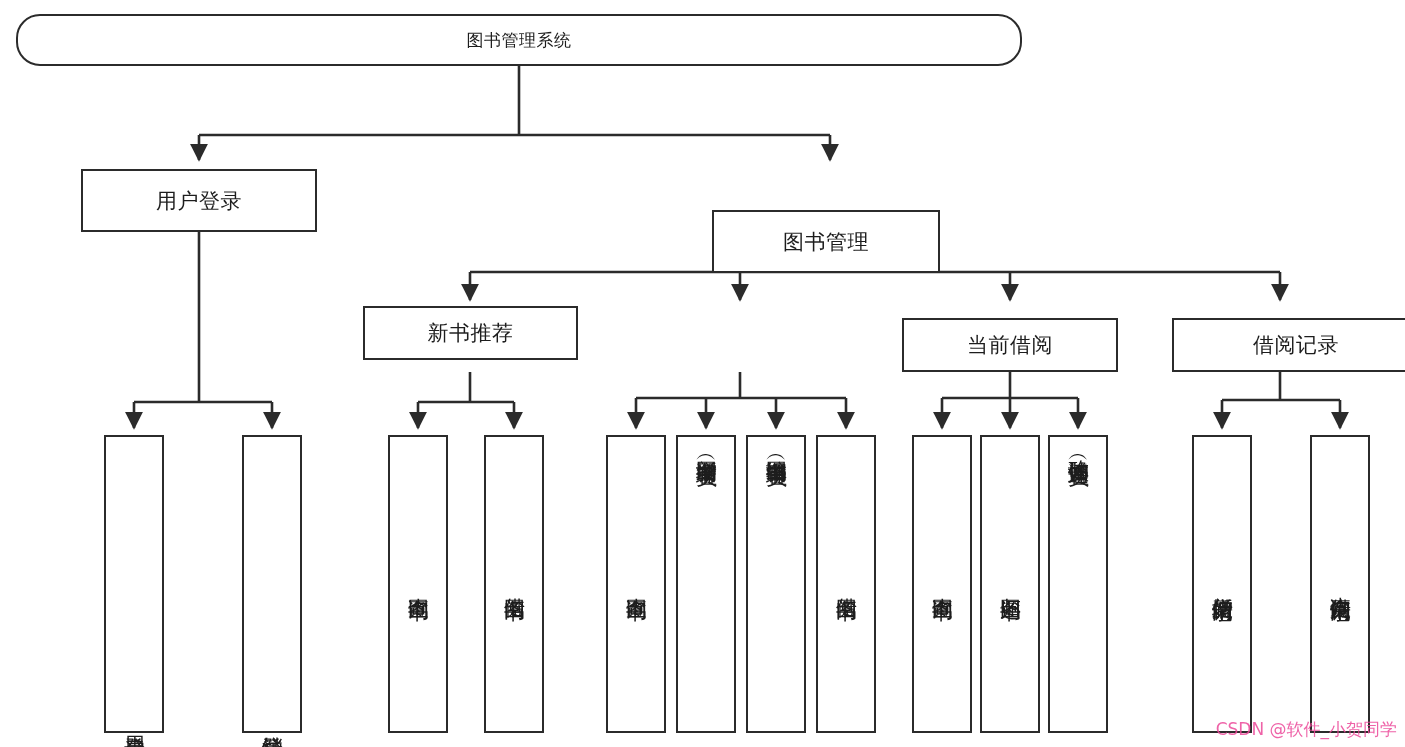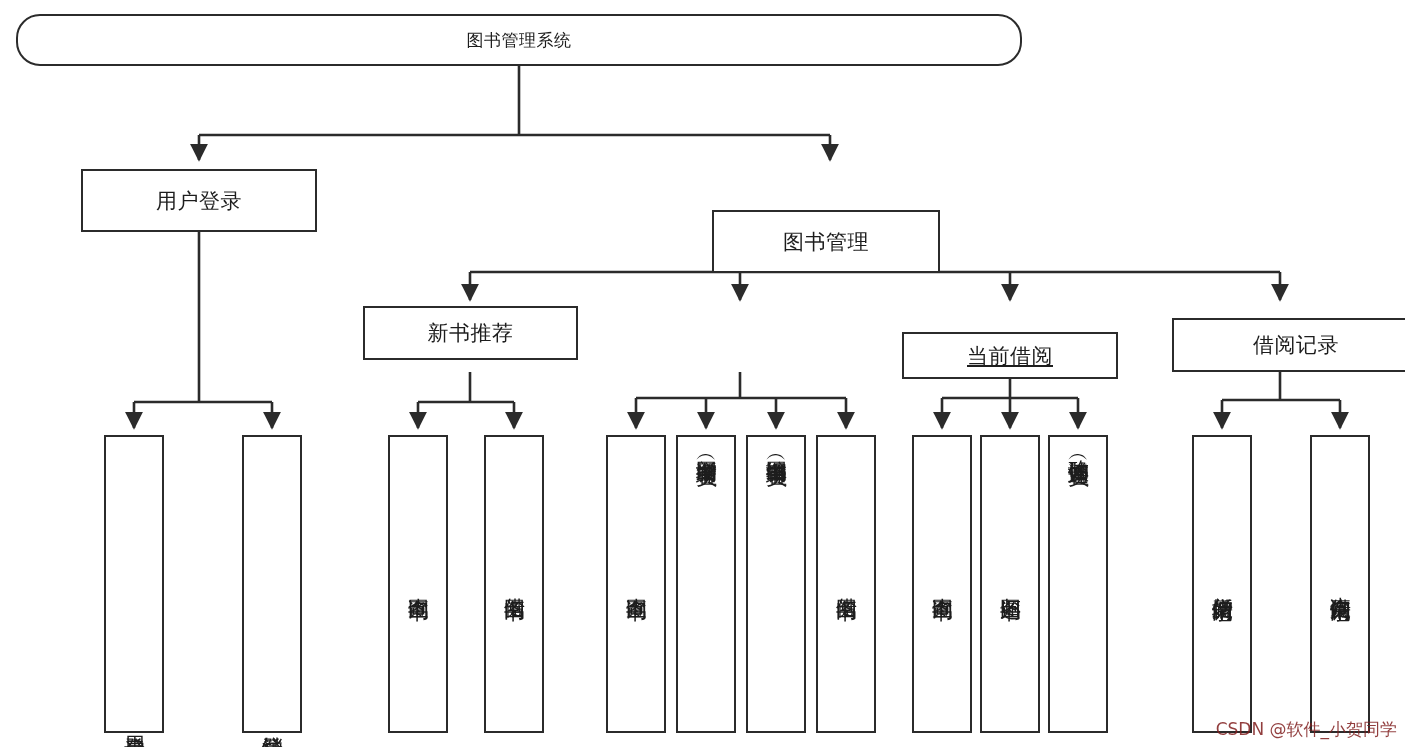--- a/index.html
+++ b/index.html
@@ -46,21 +46,21 @@
   .node.v.vtop{ justify-content:flex-start; }
   .node.v.vbot{ justify-content:flex-end; }
   svg#edges{
     position:absolute;left:0;top:0;width:1405px;height:747px;
     z-index:1;pointer-events:none;
   }
   .watermark{
     position:absolute;
     right:8px;bottom:6px;
     font-size:17px;
-    color:#7f1d1d;
+    color:#ec4899;
     opacity:.85;
     z-index:5;
     white-space:nowrap;
     font-family:"DejaVu Sans","Liberation Sans",sans-serif;
   }
 </style>
 </head>
 <body>
 
 <div id="diagram">
@@ -117,21 +117,21 @@
 
   <div class="node h root" style="left:16px;top:14px;width:1006px;height:52px;">图书管理系统</div>
 
   <div class="node h" style="left:81px;top:169px;width:236px;height:63px;">用户登录</div>
 
   <div class="node h" style="left:712px;top:169px;width:228px;height:63px;margin-top:41px;">图书管理</div>
 
   <div class="node h" style="left:363px;top:306px;width:215px;height:54px;">新书推荐</div>
 
 
-  <div class="node h" style="left:902px;top:332px;width:216px;height:47px;text-decoration:underline;">当前借阅</div>
+  <div class="node h" style="left:902px;top:318px;width:216px;height:54px;">当前借阅</div>
 
   <div class="node h" style="left:1172px;top:318px;width:248px;height:54px;text-align:center;">借阅记录</div>
 
   <div class="node v vbot" style="left:104px;top:435px;width:60px;height:298px;">用户登录</div>
 
   <div class="node v vbot" style="left:242px;top:435px;width:60px;height:298px;">注销登录</div>
 
   <div class="node v" style="left:388px;top:435px;width:60px;height:298px;">查询图书</div>
 
   <div class="node v" style="left:484px;top:435px;width:60px;height:298px;">借阅图书</div>

